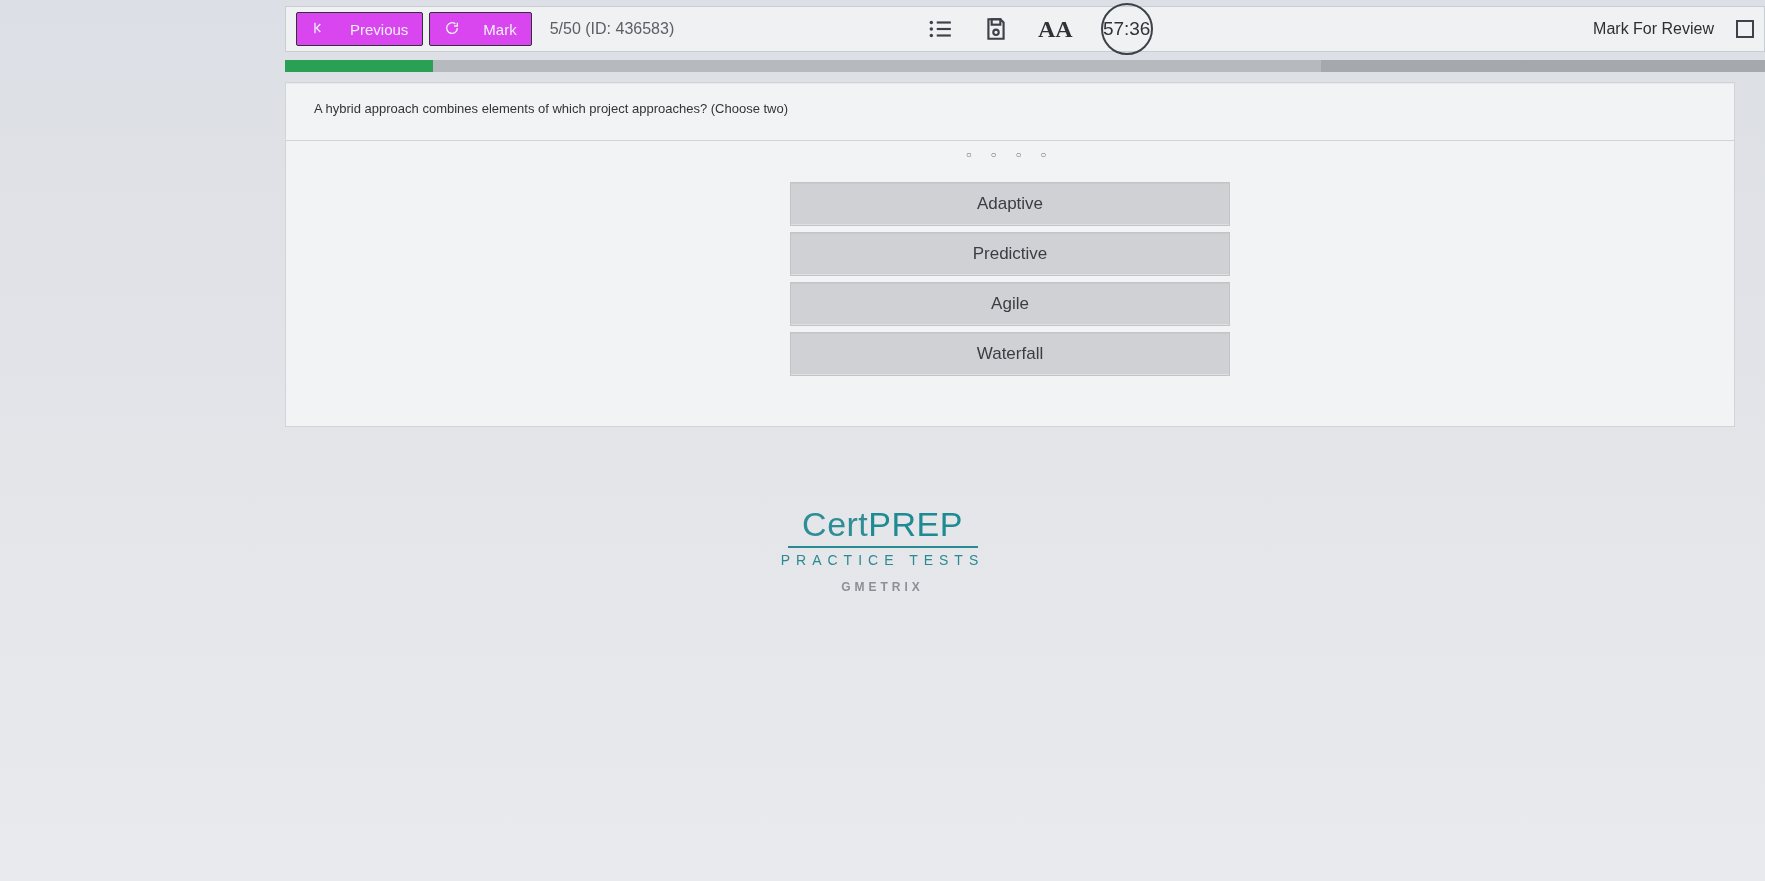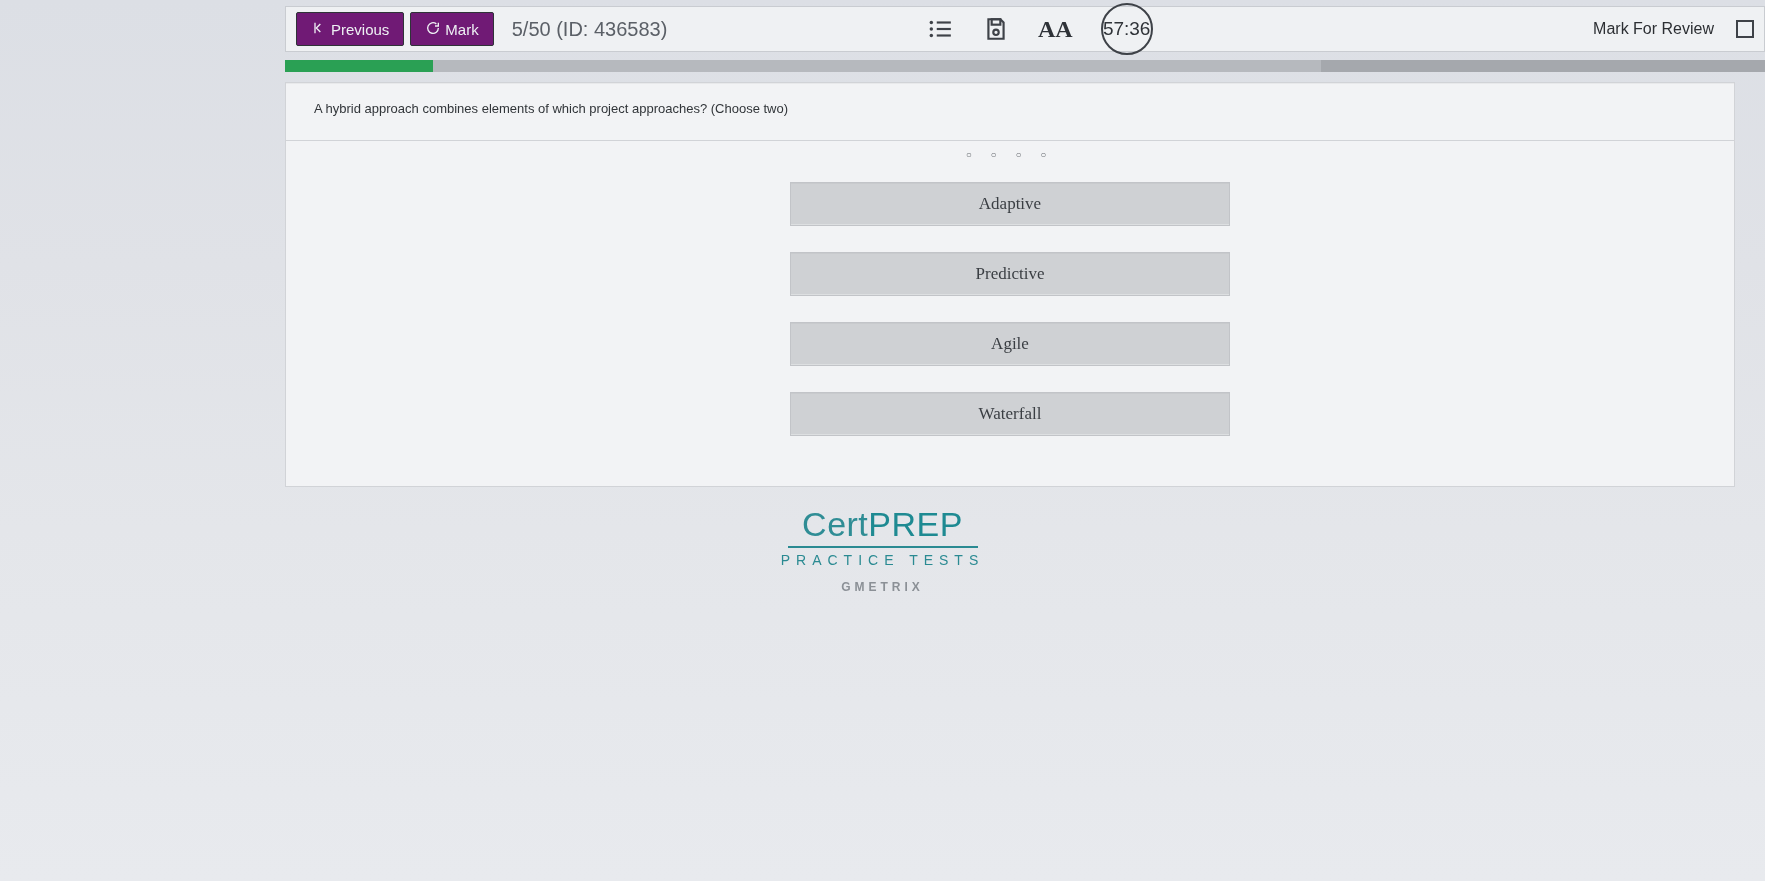--- a/index.html
+++ b/index.html
@@ -24,36 +24,36 @@
     height: 46px;
     background: #eff1f3;
     border: 1px solid #c9ccd1;
     display: flex;
     align-items: center;
     padding: 0 10px;
   }
   .btn {
     display: inline-flex;
     align-items: center;
-    gap: 4px;
+    gap: 23px;
     height: 34px;
     padding: 0 14px;
-    background: #701a75;
+    background: #d946ef;
     color: #eef1f4;
     font-size: 15px;
     border: 1px solid #2f3338;
     border-radius: 2px;
     cursor: pointer;
     user-select: none;
   }
   .btn + .btn { margin-left: 6px; }
   .btn svg { width: 16px; height: 16px; fill: none; stroke: #eef1f4; stroke-width: 2; }
   .counter {
     margin-left: 18px;
-    font-size: 20px;
+    font-size: 16px;
     color: #5b6067;
   }
   .center-tools {
     position: absolute;
     left: 640px;
     top: 0; bottom: 0;
     display: flex;
     align-items: center;
     gap: 28px;
   }
@@ -129,24 +129,23 @@
     text-align: center;
     letter-spacing: 8px;
     color: #6a6e73;
     font-size: 10px;
     padding: 8px 0 6px 0;
     cursor: grab;
   }
   .answers {
     display: flex;
     flex-direction: column;
-    gap: 26px;
+    gap: 6px;
     align-items: center;
     padding: 16px 0 10px 0;
-    font-family: Liberation Serif, serif;
   }
   .answer {
     width: 440px;
     height: 44px;
     background: #cfd1d4;
     border: 1px solid #c2c4c8;
     display: flex;
     align-items: center;
     justify-content: center;
     font-size: 17px;

